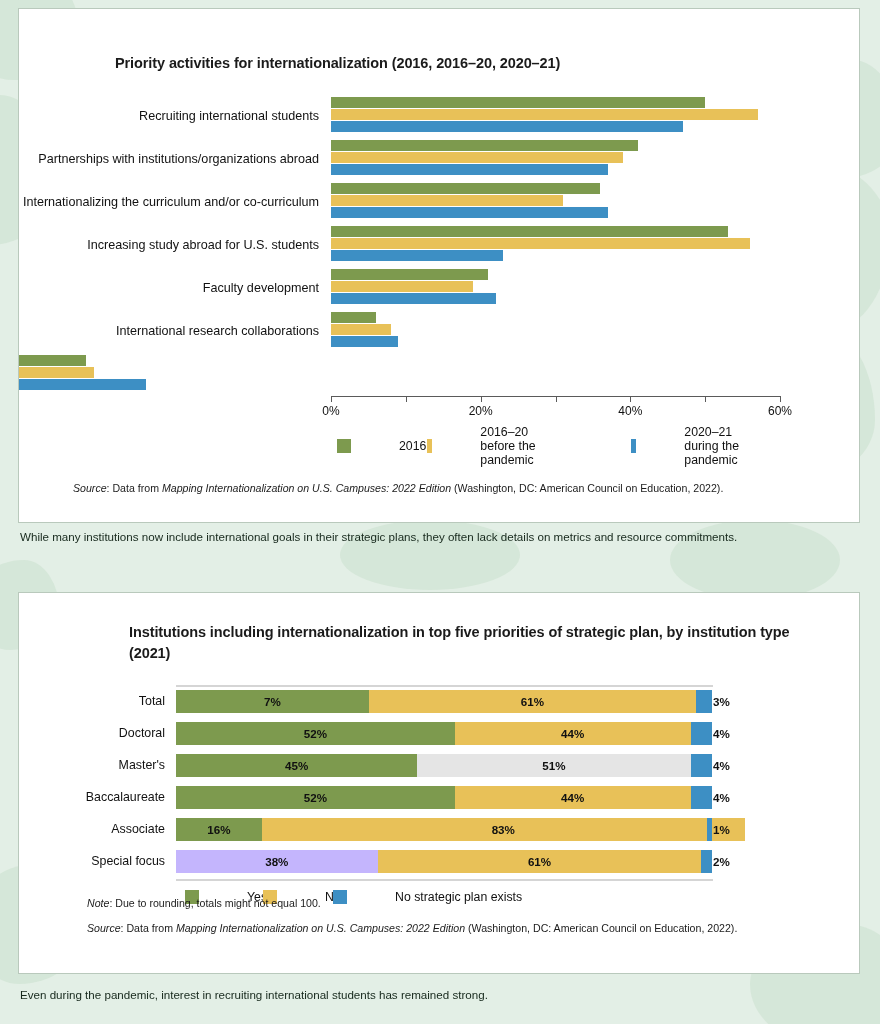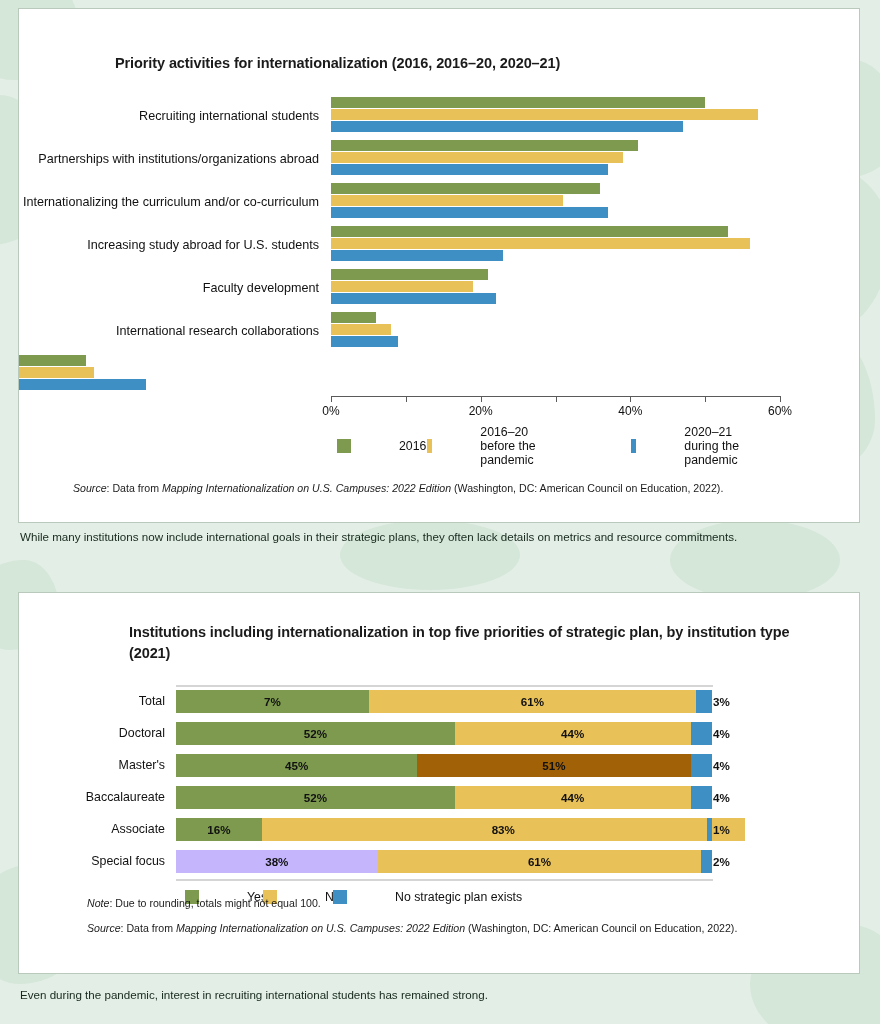--- a/index.html
+++ b/index.html
@@ -232,21 +232,21 @@
             <span>4%</span>
           </div>
         </div>
       </div>
       <div class="stk-row">
         <div class="stk-label">Master's</div>
         <div class="stk-track">
           <div class="seg" style="left: 0px; width: 241.2px; background: rgb(125, 154, 78);">
             <span>45%</span>
           </div>
-          <div class="seg" style="left: 241.2px; width: 273.36px; background: #a16207;">
+          <div class="seg" style="left: 241.2px; width: 273.36px; background: #e5e5e5;">
             <span>51%</span>
           </div>
           <div class="seg tiny" style="left: 514.56px; width: 21.44px; background: rgb(61, 143, 196);">
             <span>4%</span>
           </div>
         </div>
       </div>
       <div class="stk-row">
         <div class="stk-label">Baccalaureate</div>
         <div class="stk-track">

